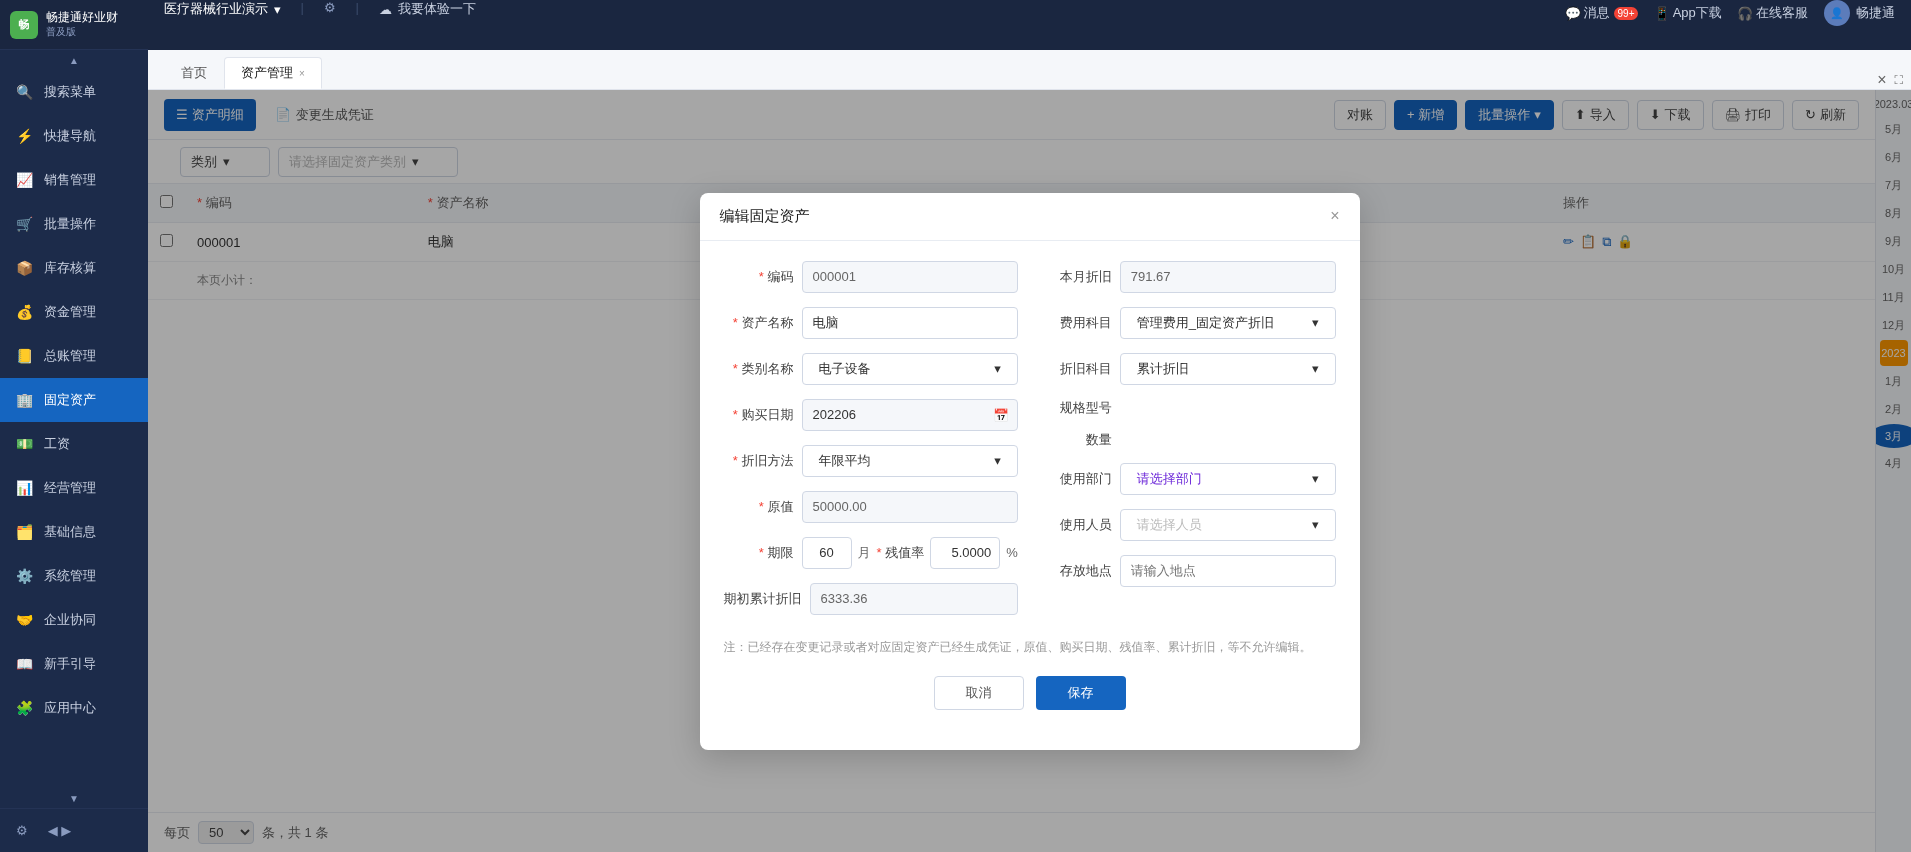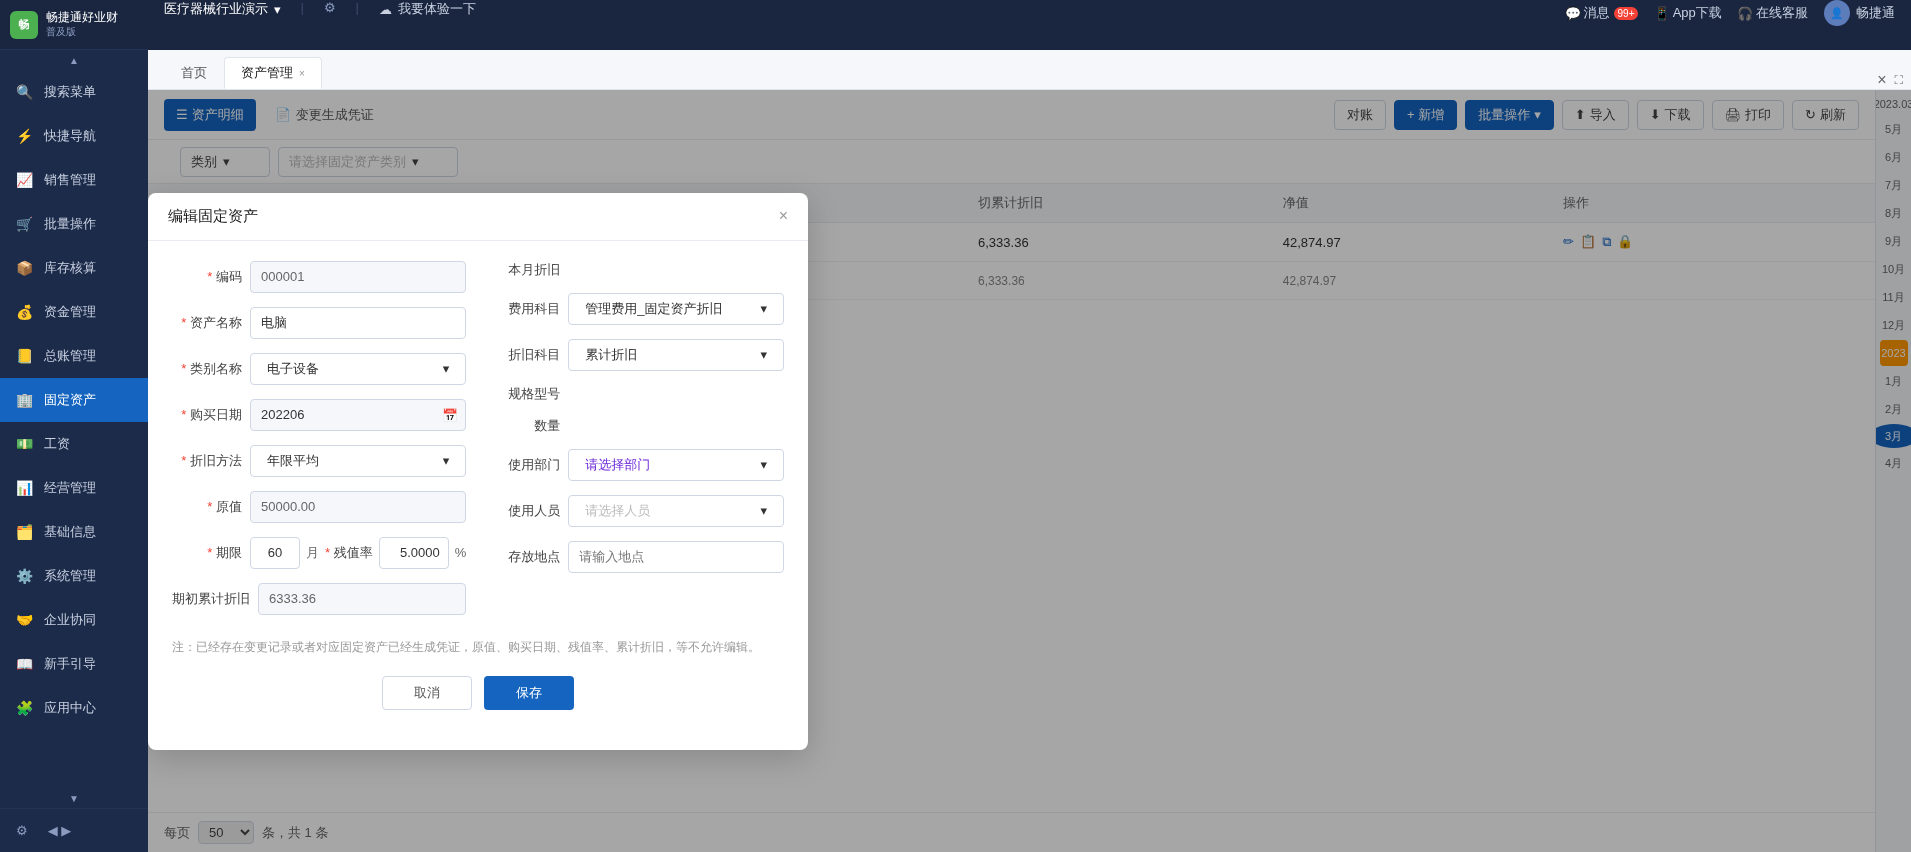--- a/index.html
+++ b/index.html
@@ -243,21 +243,21 @@
     .page-select {
       border: 1px solid #d0d7e4; border-radius: 4px;
       padding: 2px 6px; font-size: 13px; color: #444;
     }
     .subtotal-row td { color: #888; font-size: 12px; }
 
     
     .overlay {
       position: absolute; top: 0; left: 0; right: 0; bottom: 0;
       background: rgba(0,0,0,0.35);
-      display: flex; align-items: center; justify-content: flex-start;
+      display: flex; align-items: center; justify-content: center;
       z-index: 100;
     }
 
     
     .dialog {
       background: white;
       border-radius: 8px;
       width: 660px;
       box-shadow: 0 8px 32px rgba(0,0,0,0.18);
       overflow: hidden;
@@ -642,20 +642,21 @@
               <div class="form-row">
                 <span class="form-label">期初累计折旧</span>
                 <input class="form-input readonly" type="text" value="6333.36" readonly="" style="">
               </div>
             </div>
 
             <div style="display:flex;flex-direction:column;gap:14px;">
 
               <div class="form-row">
                 <span class="form-label">本月折旧</span>
+                <input class="form-input readonly" type="text" value="791.67" readonly="" style="">
               </div>
 
               <div class="form-row">
                 <span class="form-label">费用科目</span>
                 <div class="form-select">
                   <span>管理费用_固定资产折旧</span>
                   <span>▾</span>
                 </div>
               </div>
 

